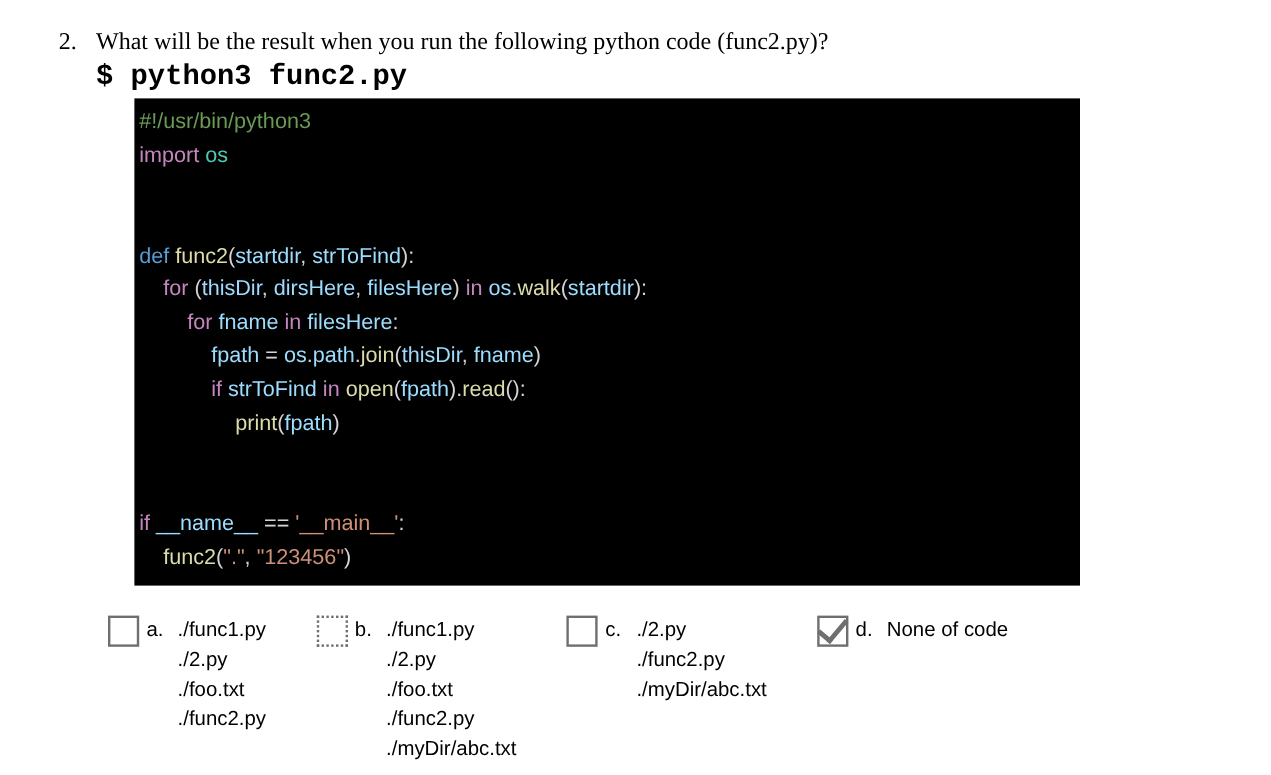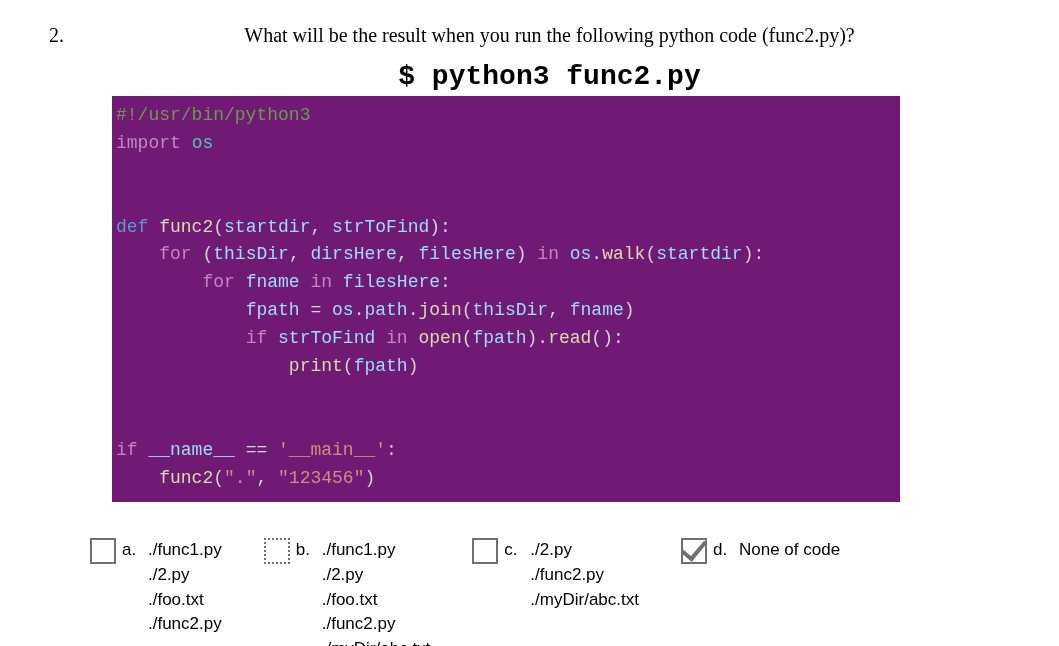--- a/index.html
+++ b/index.html
@@ -11,35 +11,35 @@
     padding: 24px 40px;
     color: #000;
   }
   .question-row {
     display: flex;
     align-items: flex-start;
     gap: 16px;
     font-size: 20px;
   }
   .qnum { min-width: 24px; text-align: right; }
-  .qbody { flex: 1; text-align: center; }
+  .qbody { flex: 1; }
   .command-line {
     font-family: 'Courier New', monospace;
     font-weight: bold;
-    font-size: 28px;
-    margin-top: 14px;
+    font-size: 24px;
+    margin-top: 4px;
   }
   .code-block {
-    background: #701a75;
+    background: #000000;
     color: #d4d4d4;
-    font-family: Liberation Mono, monospace;
+    font-family: Liberation Sans, sans-serif;
     font-size: 18px;
     line-height: 1.55;
     padding: 6px 4px 10px 4px;
-    margin: 4px 0 36px 72px;
+    margin: 4px 0 25px 72px;
     width: 788px;
     white-space: pre;
   }
   
   .tk-comment { color: #6a9955; }
   .tk-keyword { color: #c586c0; }
   .tk-def     { color: #569cd6; }
   .tk-func    { color: #dcdcaa; }
   .tk-ident   { color: #9cdcfe; }
   .tk-string  { color: #ce9178; }

